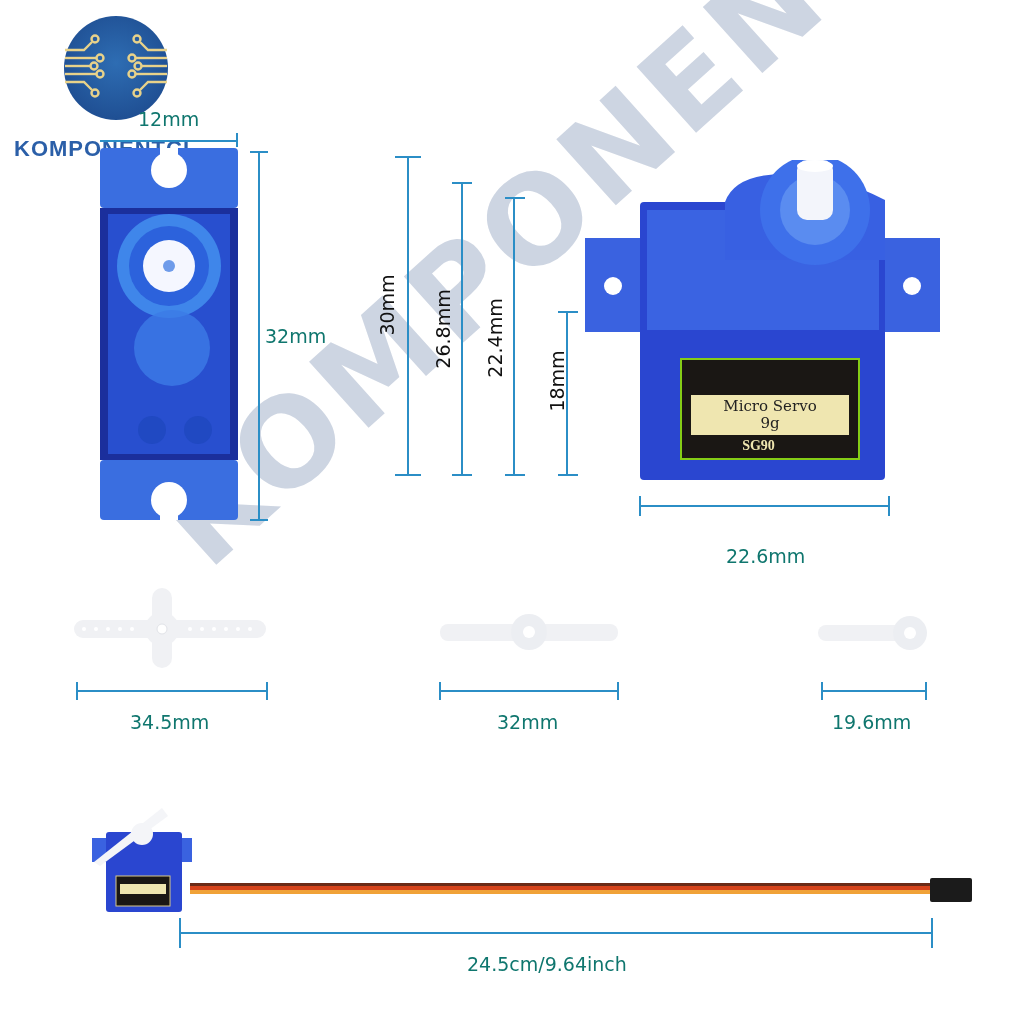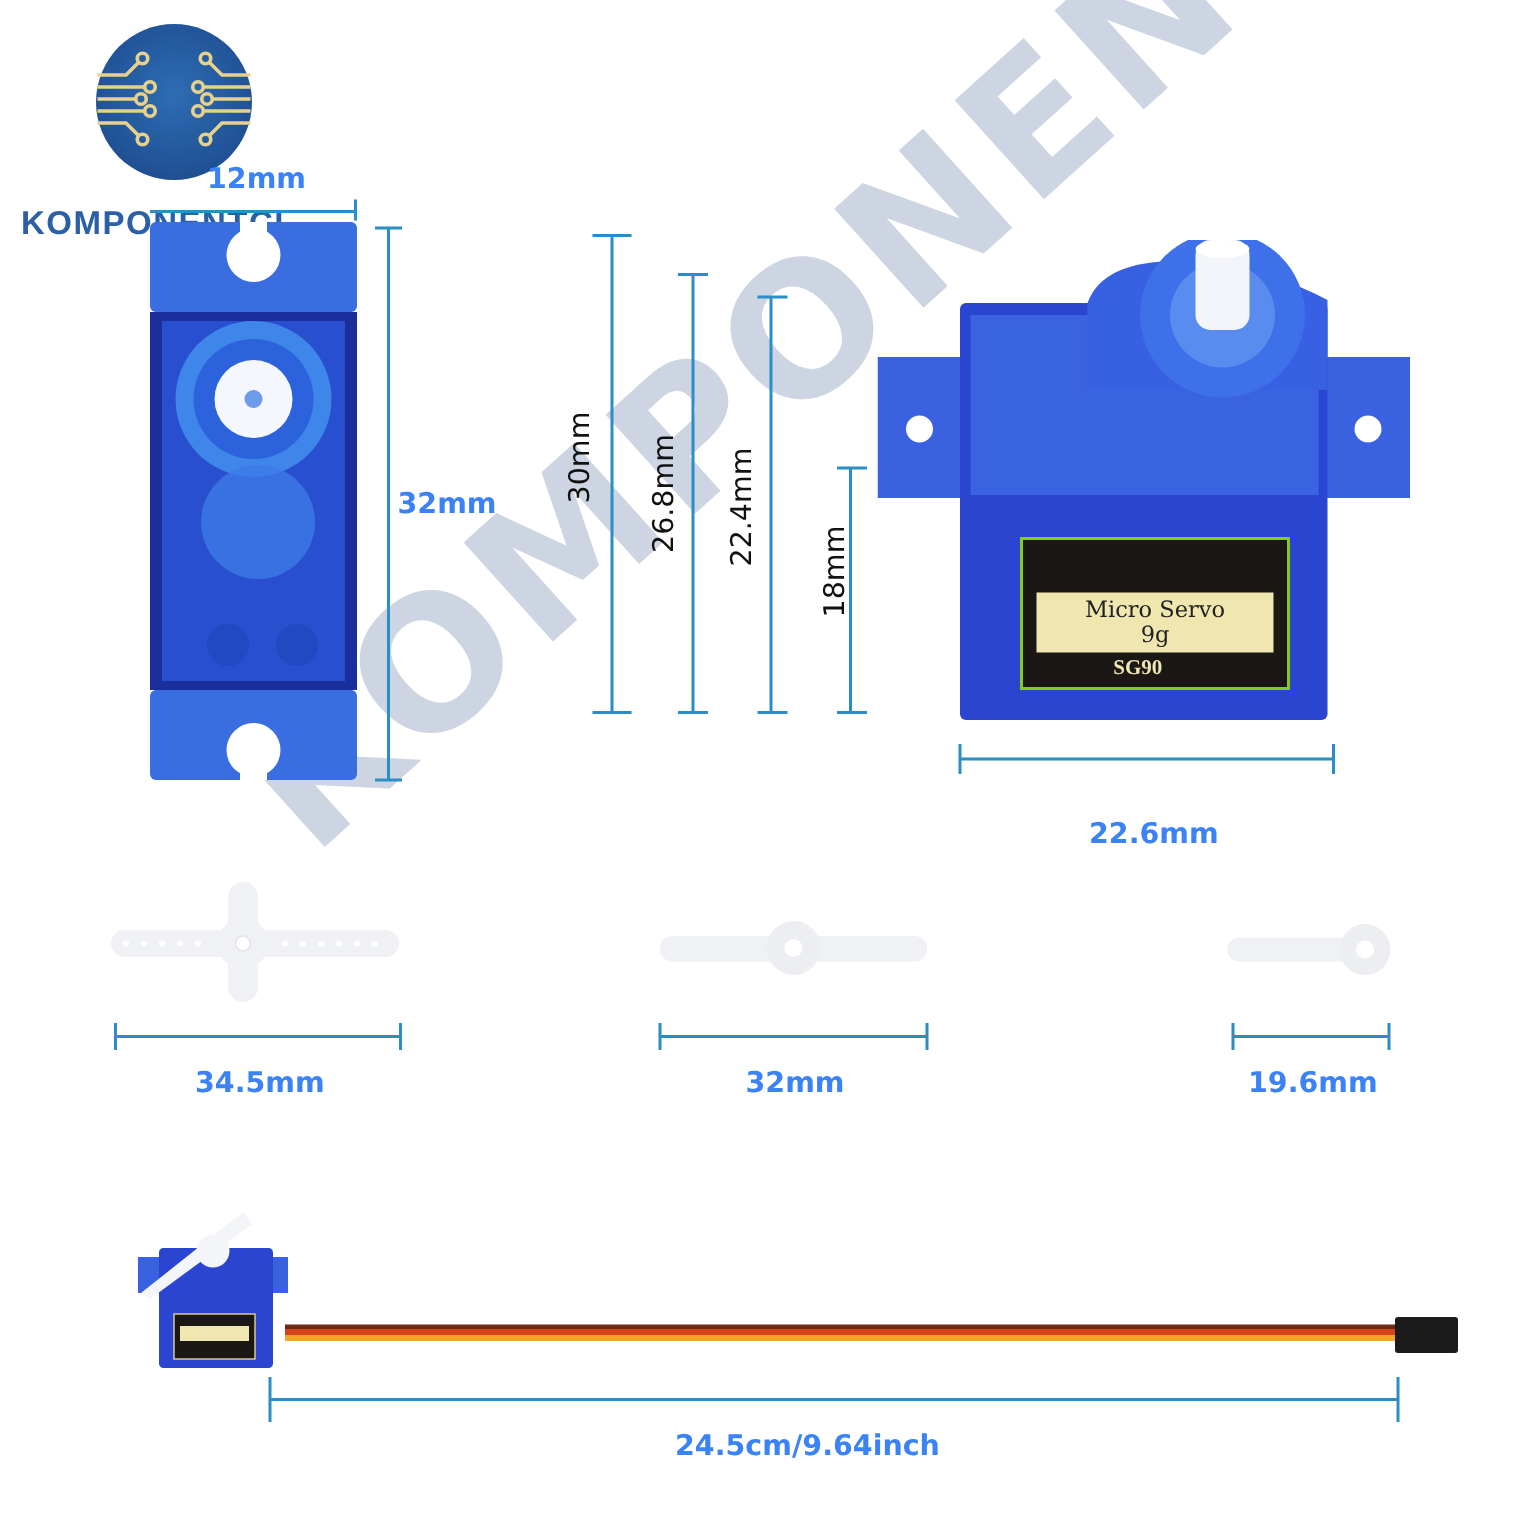--- a/index.html
+++ b/index.html
@@ -1,20 +1,20 @@
 <!DOCTYPE html>
 <html><head>
 <meta charset="utf-8">
 <style>
   html, body { margin:0; padding:0; background:#ffffff; }
   body { width:1024px; height:1024px; position:relative; overflow:hidden;
          font-family:"DejaVu Sans", "Liberation Sans", sans-serif; color:#111; }
   .abs { position:absolute; }
   .dimline { position:absolute; background:#2b8ec6; }
-  .dimlabel { position:absolute; font-size:19px; color:#3b82f6; white-space:nowrap;font-weight:bold; }
+  .dimlabel { position:absolute; font-size:19px; color:#0f766e; white-space:nowrap; }
   .vlabel { position:absolute; font-size:19px; color:#111; white-space:nowrap;
             transform:rotate(-90deg); transform-origin:center center; }
   .watermark { position:absolute; left:180px; top:470px; font-size:122px; font-weight:bold;
                color:#c5cedd; letter-spacing:6px; transform:rotate(-42deg);
                transform-origin:left center; opacity:0.85; white-space:nowrap;
                font-family:"DejaVu Sans", sans-serif; }
   .logo-brand { position:absolute; left:14px; top:136px; font-size:22px; font-weight:bold;
                 color:#2b5fa8; letter-spacing:1px; font-family:"Liberation Sans", sans-serif; }
   .label-plate { position:absolute; left:680px; top:358px; width:180px; height:102px; background:#1a1714;
                  border:2px solid #84cc16; box-sizing:border-box; }
@@ -205,13 +205,13 @@
 <div class="abs" style="left:190px;top:883px;width:750px;height:14px;">
   <div style="height:3px;background:#6b2a16;"></div>
   <div style="height:4px;background:#d6431a;"></div>
   <div style="height:4px;background:#f0a238;"></div>
 </div>
 <div class="abs" style="left:930px;top:878px;width:42px;height:24px;background:#1b1b1b;border-radius:2px;"></div>
 
 <div class="dimline" style="left:180px;top:932px;width:752px;height:2px;"></div>
 <div class="dimline" style="left:179px;top:918px;width:2px;height:30px;"></div>
 <div class="dimline" style="left:931px;top:918px;width:2px;height:30px;"></div>
-<div class="dimlabel" style="left:450px;top:953px;">24.5cm/9.64inch</div>
+<div class="dimlabel" style="left:467px;top:953px;">24.5cm/9.64inch</div>
 
 </body></html>

